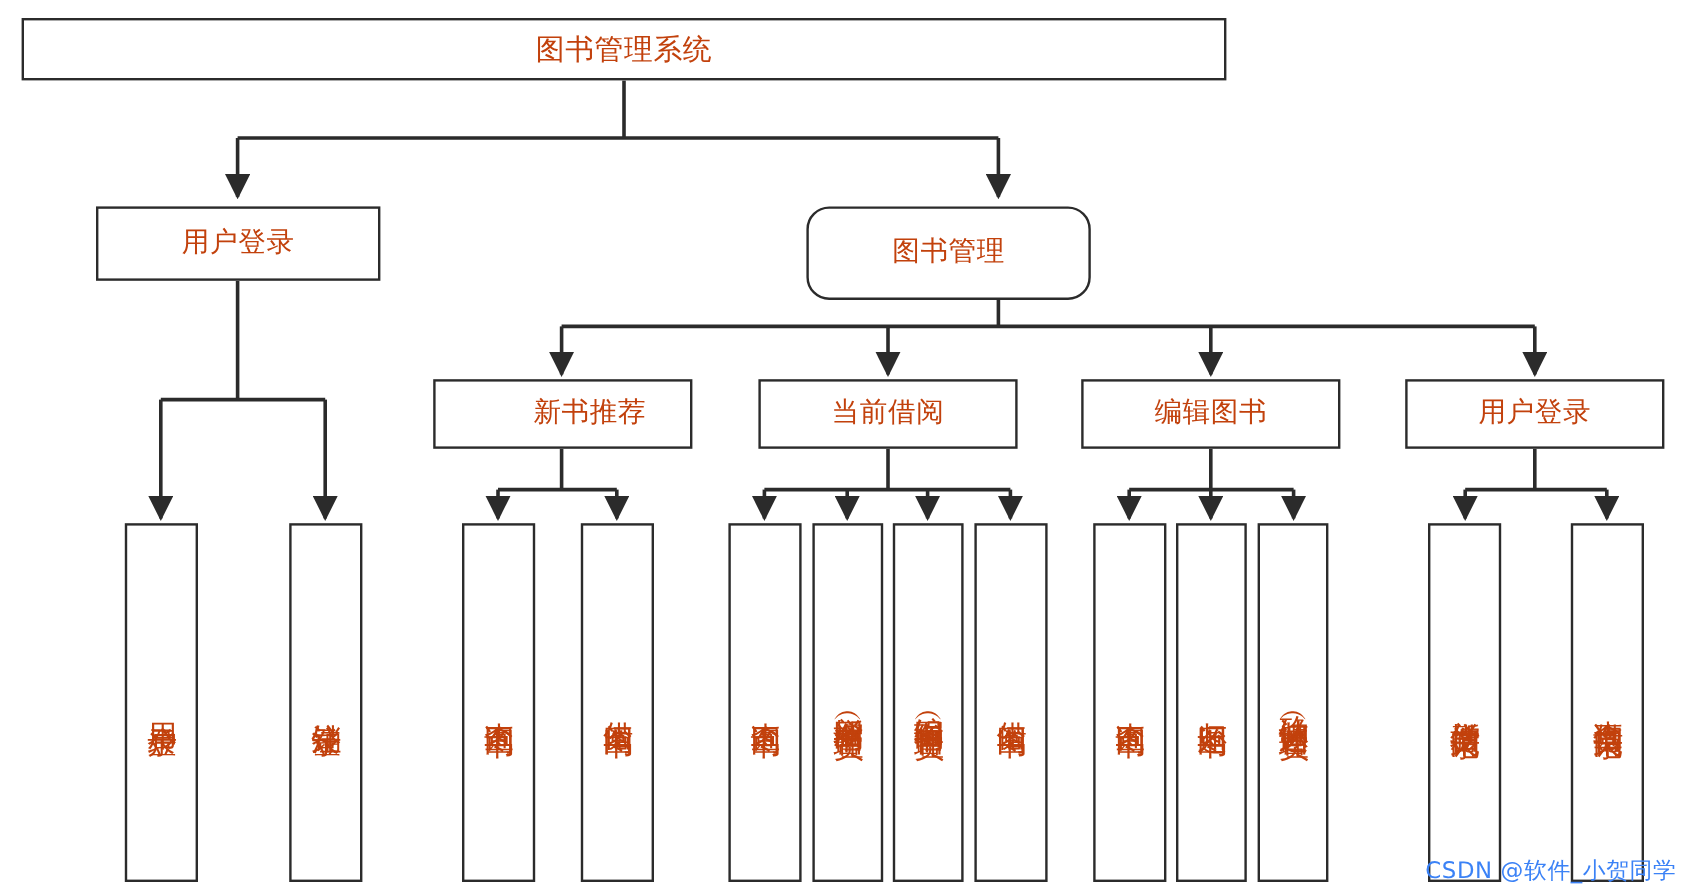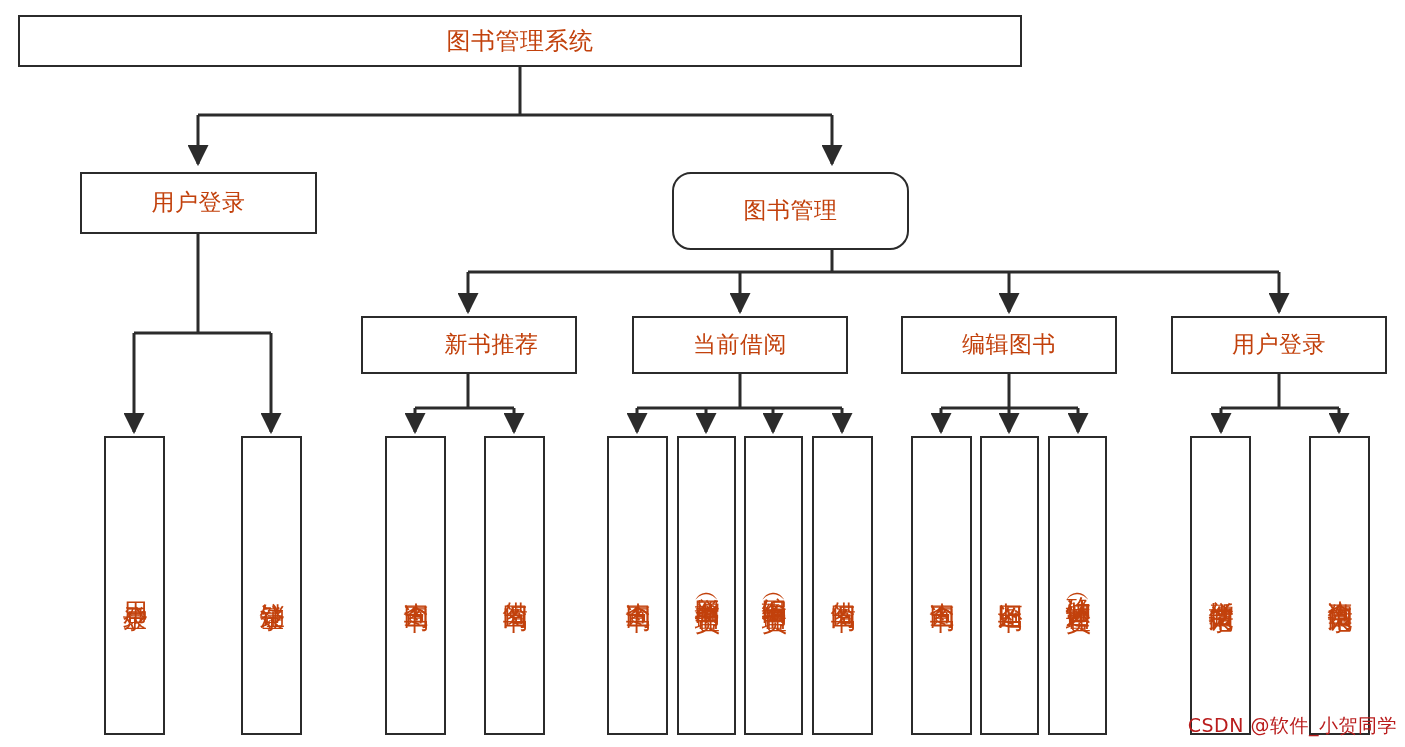--- a/index.html
+++ b/index.html
@@ -60,21 +60,21 @@
     font-size: 25px;
     line-height: 1.05;
     letter-spacing: 2px;
     white-space: nowrap;
   }
   #watermark {
     position: absolute;
     right: 8px;
     bottom: 8px;
     font-size: 19px;
-    color: #b91c1c;
+    color: #3b82f6;
     letter-spacing: 0.5px;
     z-index: 6;
     pointer-events: none;
     white-space: nowrap;
   }
 </style>
 </head>
 <body>
 
 <div id="diagram-root">

